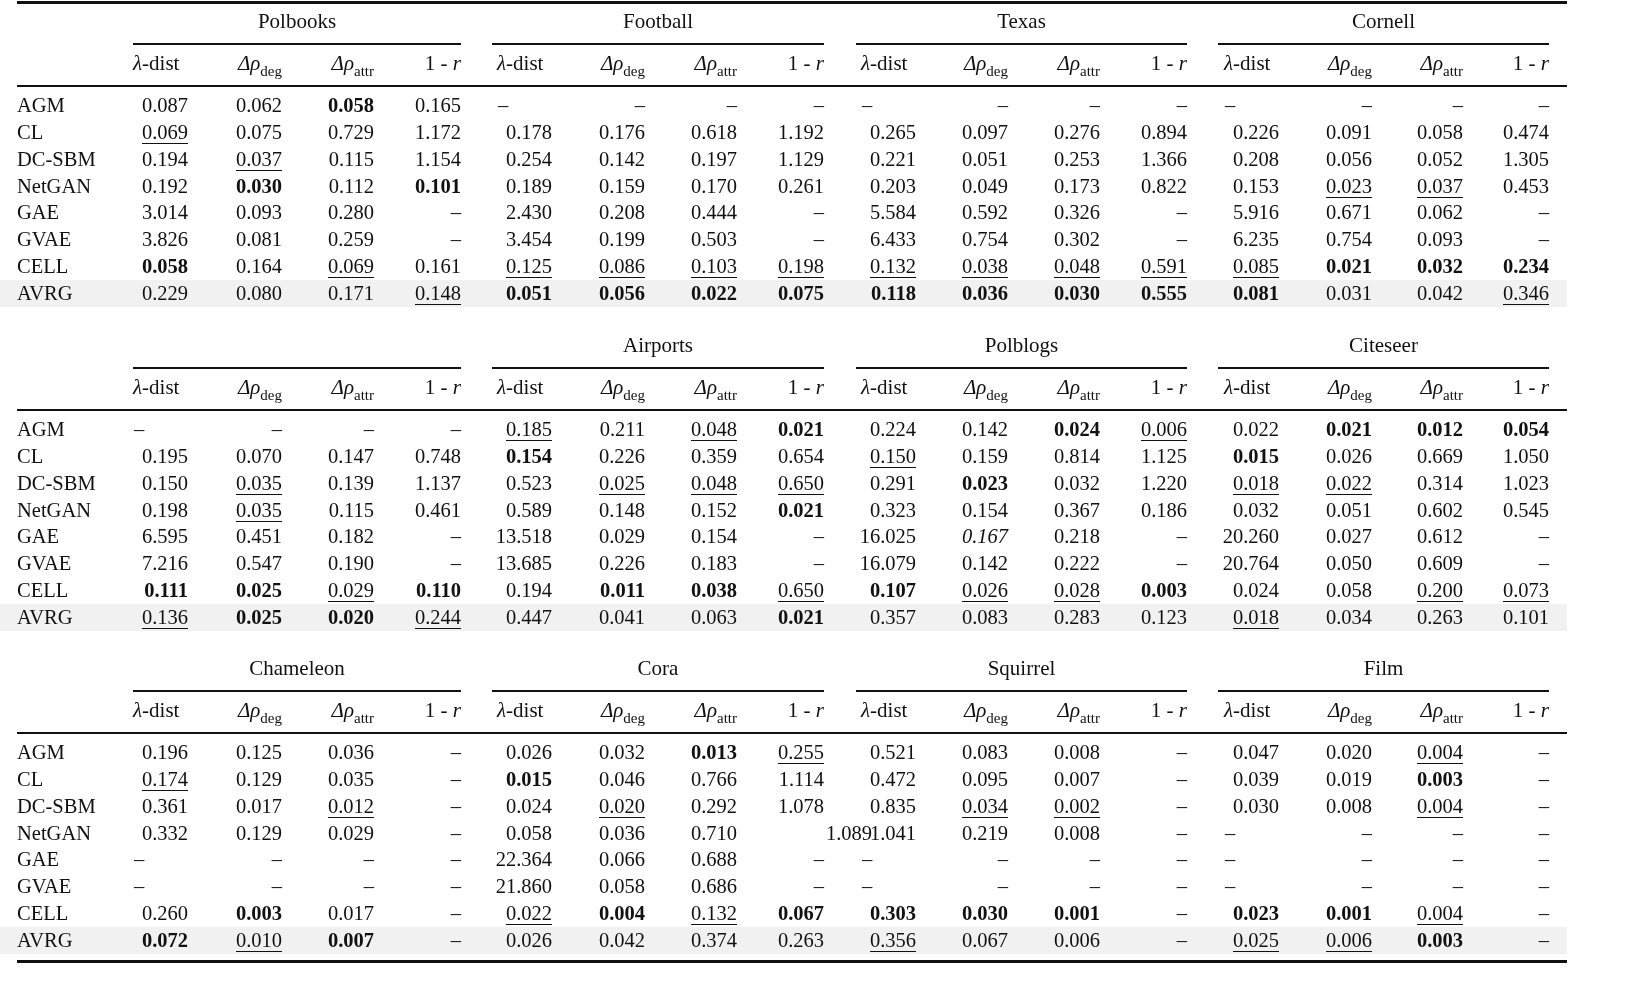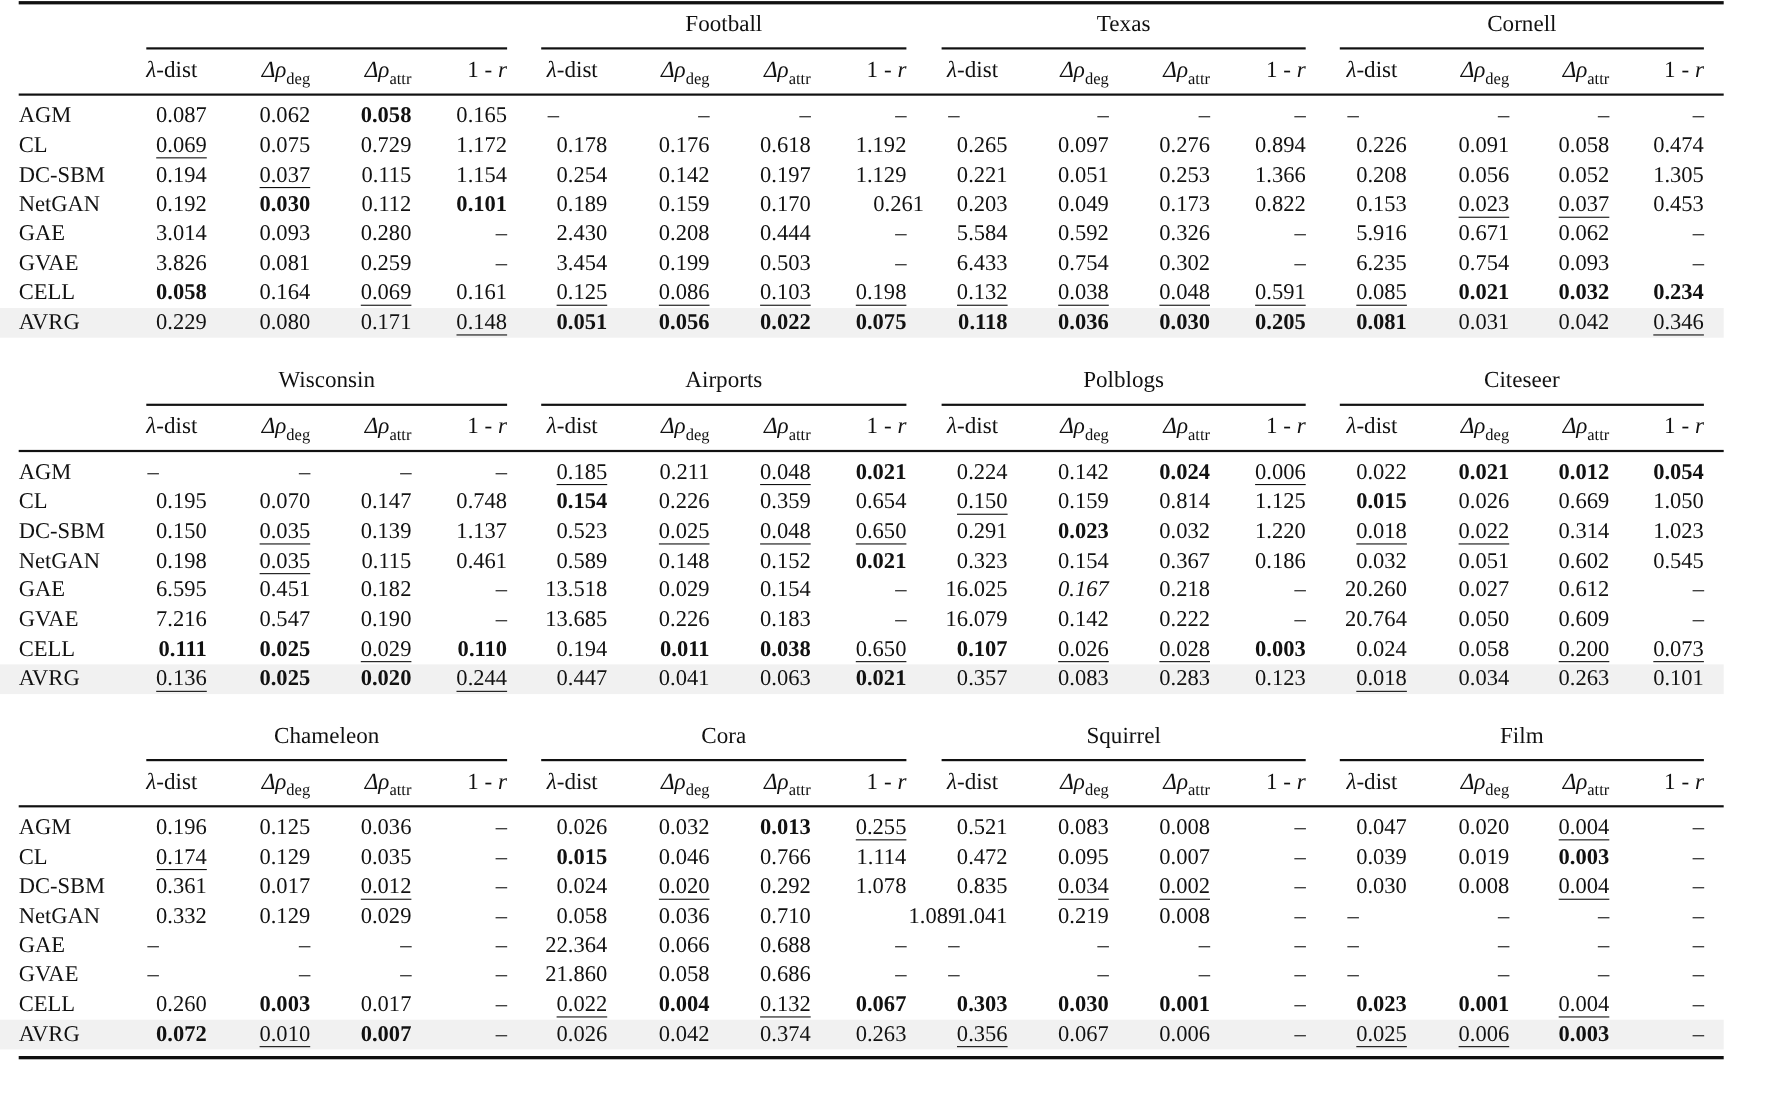--- a/index.html
+++ b/index.html
@@ -22,20 +22,21 @@
   .cell .v { display:inline-block; line-height:22px; }
   .cell.b .v { font-weight:bold; }
   .cell.u .v { border-bottom:1.5px solid #111; }
 </style>
 </head>
 <body>
 
 <div class="rule thick" style="top:1px;"></div>
 <div id="table-root">
     <div class="block" style="top: 0px; height: 320px;">
+      <div class="grp-title" style="left: 133px; width: 328px; top: 9px;">Polbooks</div>
       <div class="cmid" style="left: 133px; width: 328px; top: 43px;"></div>
       <div class="colhdr lam" style="top: 51px; left: 133px;"><span><i>λ</i>-dist</span></div>
       <div class="colhdr" style="top: 51px; left: 192px; width: 90px;"><span><i>Δρ</i><sub>deg</sub></span></div>
       <div class="colhdr" style="top: 51px; left: 284px; width: 90px;"><span><i>Δρ</i><sub>attr</sub></span></div>
       <div class="colhdr" style="top: 51px; left: 371px; width: 90px;"><span>1 - <i>r</i></span></div>
       <div class="grp-title" style="left: 492px; width: 332px; top: 9px;">Football</div>
       <div class="cmid" style="left: 492px; width: 332px; top: 43px;"></div>
       <div class="colhdr lam" style="top: 51px; left: 497px;"><span><i>λ</i>-dist</span></div>
       <div class="colhdr" style="top: 51px; left: 555px; width: 90px;"><span><i>Δρ</i><sub>deg</sub></span></div>
       <div class="colhdr" style="top: 51px; left: 647px; width: 90px;"><span><i>Δρ</i><sub>attr</sub></span></div>
@@ -112,21 +113,21 @@
       </div>
       <div class="row" style="top: 173px;">
         <div class="rowlabel">NetGAN</div>
         <div class="cell" style="left: 98px;"><span class="v">0.192</span></div>
         <div class="cell b" style="left: 192px;"><span class="v">0.030</span></div>
         <div class="cell" style="left: 284px;"><span class="v">0.112</span></div>
         <div class="cell b" style="left: 371px;"><span class="v">0.101</span></div>
         <div class="cell" style="left: 462px;"><span class="v">0.189</span></div>
         <div class="cell" style="left: 555px;"><span class="v">0.159</span></div>
         <div class="cell" style="left: 647px;"><span class="v">0.170</span></div>
-        <div class="cell" style="left: 734px; padding-left: 16px;"><span class="v">0.261</span></div>
+        <div class="cell" style="left: 734px;"><span class="v">0.261</span></div>
         <div class="cell" style="left: 826px;"><span class="v">0.203</span></div>
         <div class="cell" style="left: 918px;"><span class="v">0.049</span></div>
         <div class="cell" style="left: 1010px;"><span class="v">0.173</span></div>
         <div class="cell" style="left: 1097px;"><span class="v">0.822</span></div>
         <div class="cell" style="left: 1189px;"><span class="v">0.153</span></div>
         <div class="cell u" style="left: 1282px;"><span class="v">0.023</span></div>
         <div class="cell u" style="left: 1373px;"><span class="v">0.037</span></div>
         <div class="cell" style="left: 1459px;"><span class="v">0.453</span></div>
       </div>
       <div class="row" style="top: 199px;">
@@ -192,29 +193,28 @@
         <div class="cell" style="left: 192px;"><span class="v">0.080</span></div>
         <div class="cell" style="left: 284px;"><span class="v">0.171</span></div>
         <div class="cell u" style="left: 371px;"><span class="v">0.148</span></div>
         <div class="cell b" style="left: 462px;"><span class="v">0.051</span></div>
         <div class="cell b" style="left: 555px;"><span class="v">0.056</span></div>
         <div class="cell b" style="left: 647px;"><span class="v">0.022</span></div>
         <div class="cell b" style="left: 734px;"><span class="v">0.075</span></div>
         <div class="cell b" style="left: 826px;"><span class="v">0.118</span></div>
         <div class="cell b" style="left: 918px;"><span class="v">0.036</span></div>
         <div class="cell b" style="left: 1010px;"><span class="v">0.030</span></div>
-        <div class="cell b" style="left: 1097px;"><span class="v">0.205</span></div>
+        <div class="cell b" style="left: 1097px;"><span class="v">0.555</span></div>
         <div class="cell b" style="left: 1189px;"><span class="v">0.081</span></div>
         <div class="cell" style="left: 1282px;"><span class="v">0.031</span></div>
         <div class="cell" style="left: 1373px;"><span class="v">0.042</span></div>
         <div class="cell u" style="left: 1459px;"><span class="v">0.346</span></div>
       </div>
     </div>
     <div class="block" style="top: 324px; height: 320px;">
-      <div class="grp-title" style="left: 133px; width: 328px; top: 9px;">Wisconsin</div>
       <div class="cmid" style="left: 133px; width: 328px; top: 43px;"></div>
       <div class="colhdr lam" style="top: 51px; left: 133px;"><span><i>λ</i>-dist</span></div>
       <div class="colhdr" style="top: 51px; left: 192px; width: 90px;"><span><i>Δρ</i><sub>deg</sub></span></div>
       <div class="colhdr" style="top: 51px; left: 284px; width: 90px;"><span><i>Δρ</i><sub>attr</sub></span></div>
       <div class="colhdr" style="top: 51px; left: 371px; width: 90px;"><span>1 - <i>r</i></span></div>
       <div class="grp-title" style="left: 492px; width: 332px; top: 9px;">Airports</div>
       <div class="cmid" style="left: 492px; width: 332px; top: 43px;"></div>
       <div class="colhdr lam" style="top: 51px; left: 497px;"><span><i>λ</i>-dist</span></div>
       <div class="colhdr" style="top: 51px; left: 555px; width: 90px;"><span><i>Δρ</i><sub>deg</sub></span></div>
       <div class="colhdr" style="top: 51px; left: 647px; width: 90px;"><span><i>Δρ</i><sub>attr</sub></span></div>

